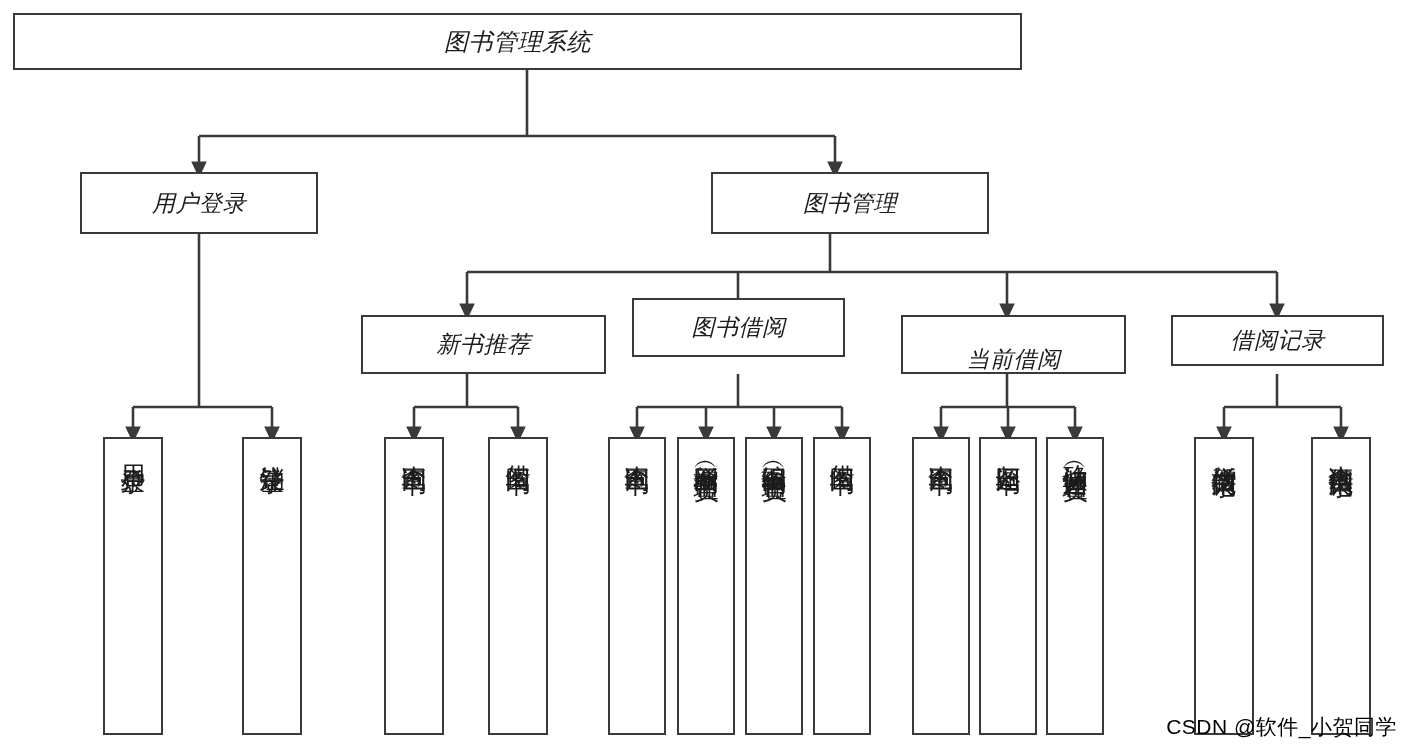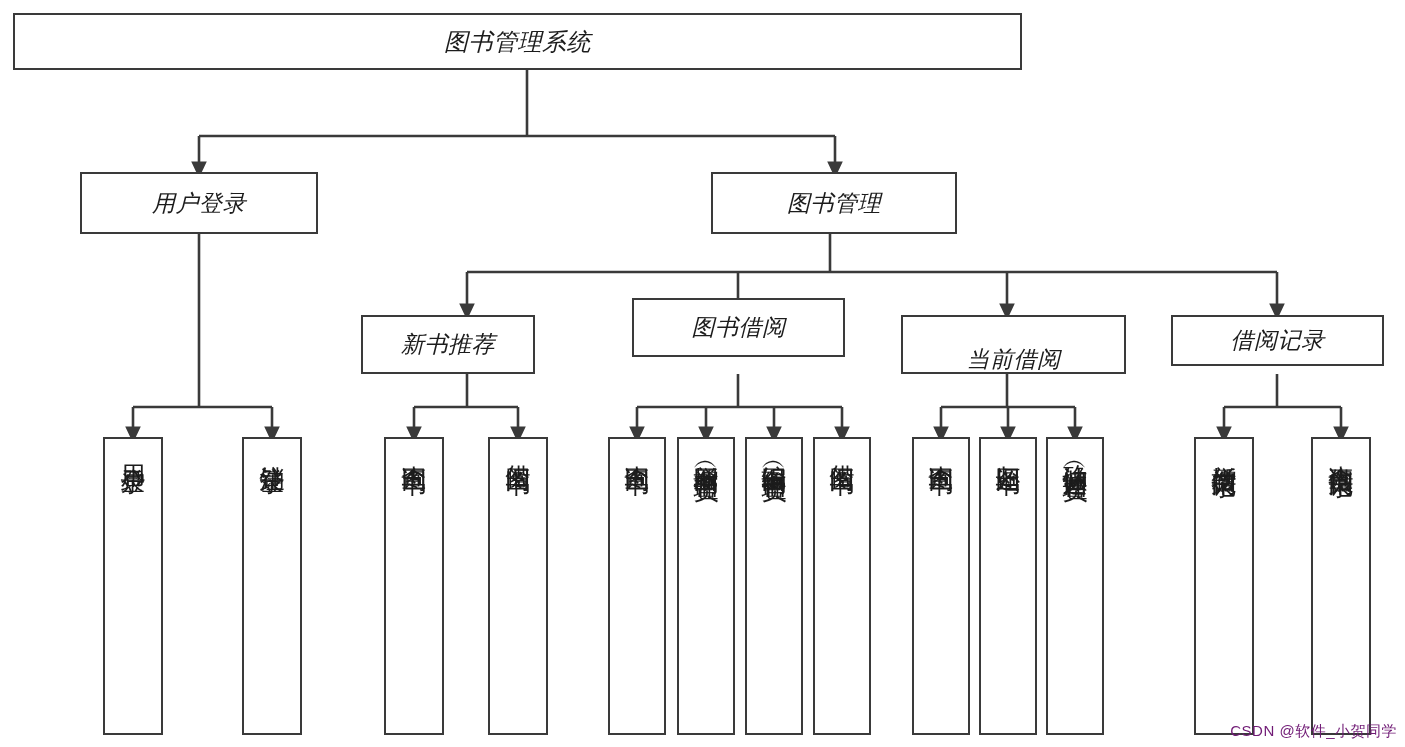--- a/index.html
+++ b/index.html
@@ -59,22 +59,22 @@
     text-orientation: upright;
     font-size: 25px;
     line-height: 1.0;
     letter-spacing: 2px;
     white-space: nowrap;
   }
   .watermark {
     position: absolute;
     right: 8px;
     bottom: 6px;
-    font-size: 15px;
-    color: #701a75;
+    font-size: 21px;
+    color: #000000;
     z-index: 5;
     white-space: nowrap;
     letter-spacing: 0.5px;
   }
 </style>
 </head>
 <body>
 
 <div id="canvas">
 
@@ -128,25 +128,25 @@
     </g>
   </svg>
 
   <div class="node horiz root" style="left:13px; top:13px; width:1009px; height:57px;">
     <span class="node-label">图书管理系统</span>
   </div>
 
   <div class="node horiz" style="left:80px; top:172px; width:238px; height:62px;">
     <span class="node-label">用户登录</span>
   </div>
-  <div class="node horiz" style="left:711px; top:172px; width:246px; height:62px;">
+  <div class="node horiz" style="left:711px; top:172px; width:278px; height:62px;">
     <span class="node-label">图书管理</span>
   </div>
 
-  <div class="node horiz" style="left:361px; top:315px; width:174px; height:59px;">
+  <div class="node horiz" style="left:361px; top:315px; width:245px; height:59px;">
     <span class="node-label">新书推荐</span>
   </div>
   <div class="node horiz" style="left:632px; top:298px; width:213px; height:59px;">
     <span class="node-label">图书借阅</span>
   </div>
   <div class="node horiz" style="left:901px; top:315px; width:225px; height:59px;align-items:flex-end;">
     <span class="node-label">当前借阅</span>
   </div>
   <div class="node horiz" style="left:1171px; top:315px; width:213px; height:51px;">
     <span class="node-label">借阅记录</span>

